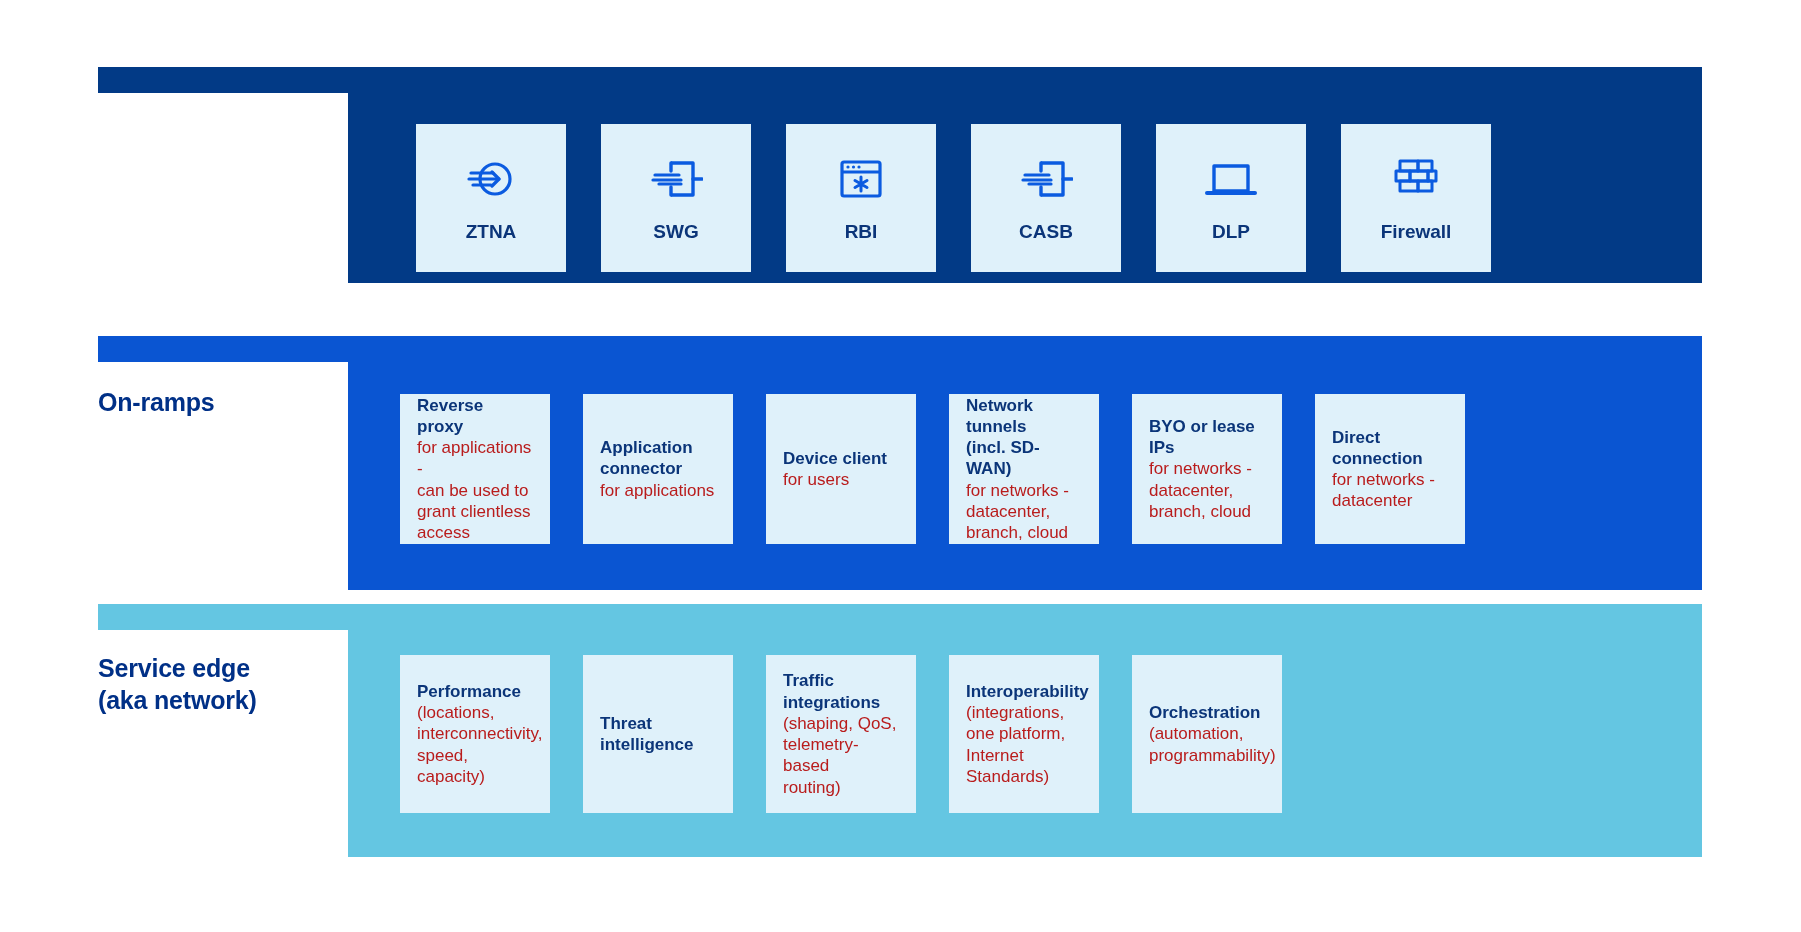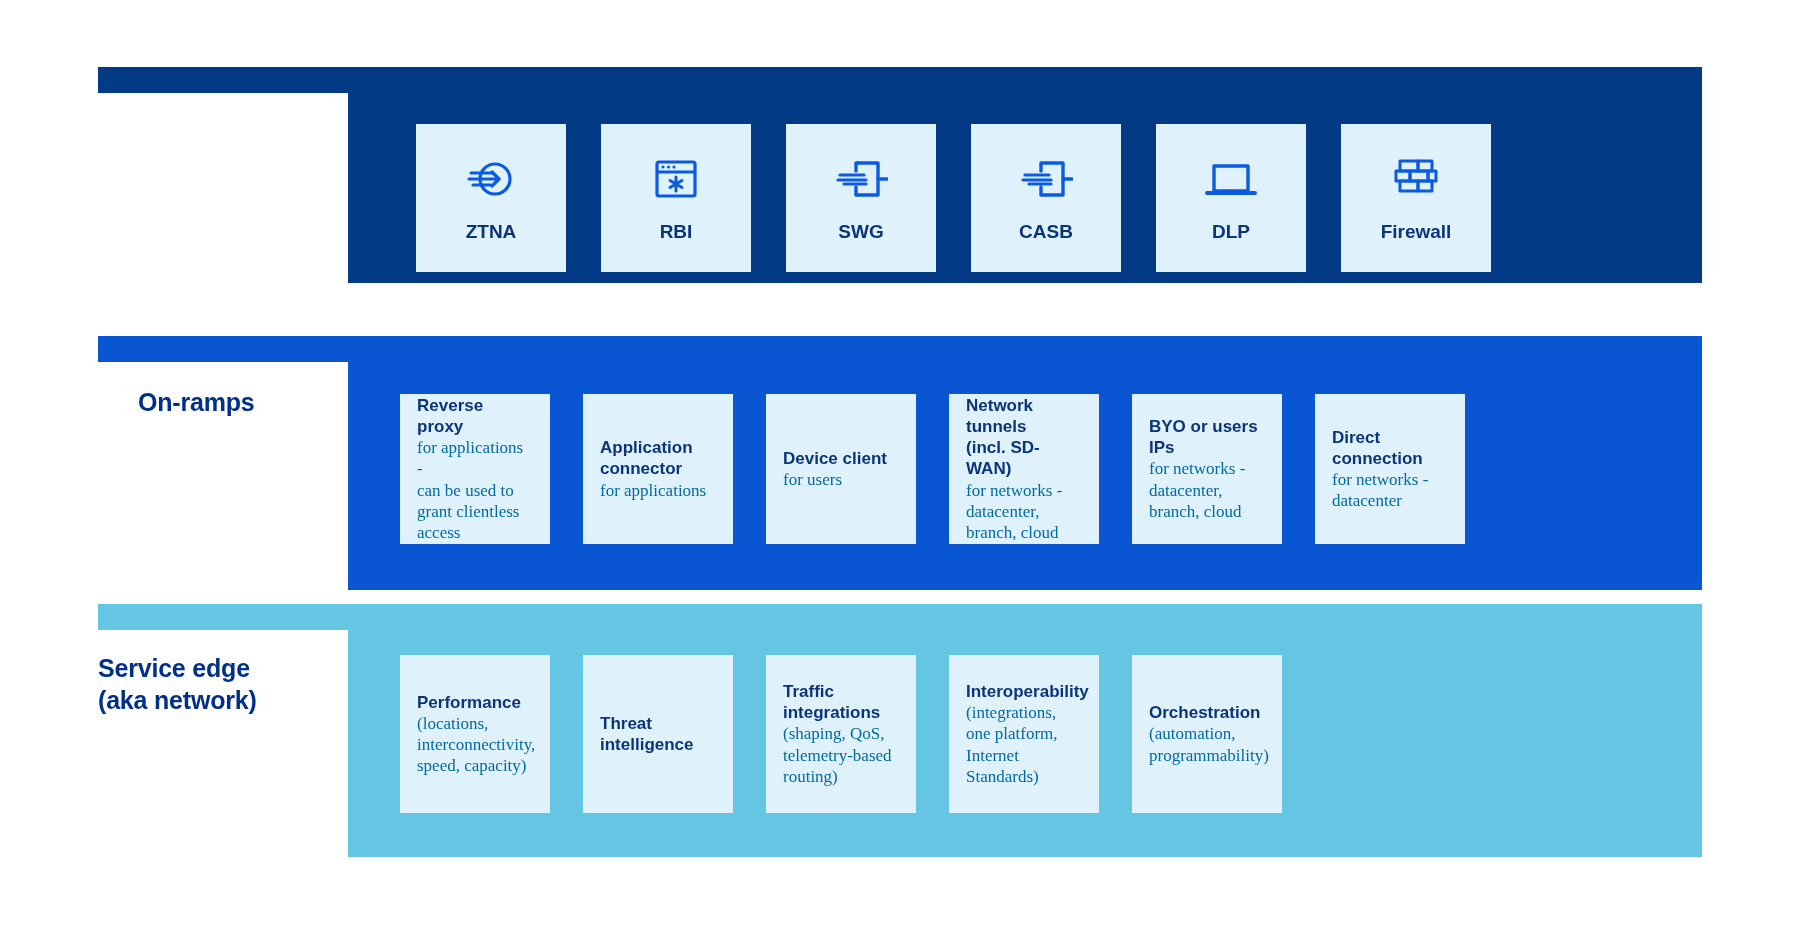--- a/index.html
+++ b/index.html
@@ -105,21 +105,21 @@
 
   
   #row-onramps {
     top: 336px;
     height: 254px;
   }
   #row-onramps .band-strip,
   #row-onramps .band-body {
     background: #0A55D2;
   }
-  #row-onramps .band-label { top: 50px; margin-left: 40px; }
+  #row-onramps .band-label { top: 50px; }
 
   
   #row-service-edge {
     top: 604px;
     height: 253px;
   }
   #row-service-edge .band-strip,
   #row-service-edge .band-body {
     background: #64C6E2;
   }
@@ -150,24 +150,23 @@
   .card-title {
     font-size: 17px;
     font-weight: bold;
     color: #0B3579;
     line-height: 1.25;
     white-space: pre-line;
   }
   .card-sub {
     font-size: 17px;
     font-weight: normal;
-    color: #0369a1;
+    color: #b91c1c;
     line-height: 1.25;
     white-space: pre-line;
-    font-family: Liberation Serif, serif;
   }
   .card-title + .card-sub { margin-top: 0; }
 </style>
 </head>
 <body>
 
 <div class="diagram">
 
   <div class="band" id="row-secure-access">
     <div class="band-strip"></div>
@@ -179,48 +178,48 @@
           <div class="fn-icon">
             <svg width="52" height="52" viewBox="0 0 52 52" fill="none">
               <circle cx="30" cy="26" r="15" stroke="#0B5BE0" stroke-width="3.2"></circle>
               <path d="M6 20H28" stroke="#0B5BE0" stroke-width="3.2" stroke-linecap="round"></path>
               <path d="M4 26H34" stroke="#0B5BE0" stroke-width="3.2" stroke-linecap="round"></path>
               <path d="M8 32H26" stroke="#0B5BE0" stroke-width="3.2" stroke-linecap="round"></path>
               <path d="M27 19l7 7-7 7" stroke="#0B5BE0" stroke-width="3.2" stroke-linecap="round" stroke-linejoin="round" fill="none"></path>
             </svg>
           </div>
           <div class="fn-label">ZTNA</div>
+        </div>
+
+        <div class="fn-card">
+          <div class="fn-icon">
+            <svg width="54" height="52" viewBox="0 0 54 52" fill="none">
+              <path d="M22 10H44V42H22" stroke="#0B5BE0" stroke-width="3.4" stroke-linejoin="round" fill="none"></path>
+              <path d="M22 10v8M22 34v8" stroke="#0B5BE0" stroke-width="3.4" stroke-linecap="round"></path>
+              <path d="M44 26h9" stroke="#0B5BE0" stroke-width="3.4" stroke-linecap="round"></path>
+              <path d="M6 22h24" stroke="#0B5BE0" stroke-width="3.2" stroke-linecap="round"></path>
+              <path d="M4 27h28" stroke="#0B5BE0" stroke-width="3.2" stroke-linecap="round"></path>
+              <path d="M10 31h22" stroke="#0B5BE0" stroke-width="3.2" stroke-linecap="round"></path>
+            </svg>
+          </div>
+          <div class="fn-label">SWG</div>
         </div>
 
         <div class="fn-card">
           <div class="fn-icon">
             <svg width="50" height="48" viewBox="0 0 50 48" fill="none">
               <rect x="6" y="7" width="38" height="34" rx="2" stroke="#0B5BE0" stroke-width="3.2" fill="none"></rect>
               <path d="M6 17h38" stroke="#0B5BE0" stroke-width="3.2"></path>
               <circle cx="12" cy="12" r="1.6" fill="#0B5BE0"></circle>
               <circle cx="17.5" cy="12" r="1.6" fill="#0B5BE0"></circle>
               <circle cx="23" cy="12" r="1.6" fill="#0B5BE0"></circle>
               <path d="M25 22v14M19 25.5l12 7M31 25.5l-12 7" stroke="#0B5BE0" stroke-width="3" stroke-linecap="round"></path>
             </svg>
           </div>
           <div class="fn-label">RBI</div>
-        </div>
-
-        <div class="fn-card">
-          <div class="fn-icon">
-            <svg width="54" height="52" viewBox="0 0 54 52" fill="none">
-              <path d="M22 10H44V42H22" stroke="#0B5BE0" stroke-width="3.4" stroke-linejoin="round" fill="none"></path>
-              <path d="M22 10v8M22 34v8" stroke="#0B5BE0" stroke-width="3.4" stroke-linecap="round"></path>
-              <path d="M44 26h9" stroke="#0B5BE0" stroke-width="3.4" stroke-linecap="round"></path>
-              <path d="M6 22h24" stroke="#0B5BE0" stroke-width="3.2" stroke-linecap="round"></path>
-              <path d="M4 27h28" stroke="#0B5BE0" stroke-width="3.2" stroke-linecap="round"></path>
-              <path d="M10 31h22" stroke="#0B5BE0" stroke-width="3.2" stroke-linecap="round"></path>
-            </svg>
-          </div>
-          <div class="fn-label">SWG</div>
         </div>
 
         <div class="fn-card">
           <div class="fn-icon">
             <svg width="54" height="52" viewBox="0 0 54 52" fill="none">
               <path d="M22 10H44V42H22" stroke="#0B5BE0" stroke-width="3.4" stroke-linejoin="round" fill="none"></path>
               <path d="M22 10v8M22 34v8" stroke="#0B5BE0" stroke-width="3.4" stroke-linecap="round"></path>
               <path d="M44 26h9" stroke="#0B5BE0" stroke-width="3.4" stroke-linecap="round"></path>
               <path d="M6 22h24" stroke="#0B5BE0" stroke-width="3.2" stroke-linecap="round"></path>
               <path d="M4 27h28" stroke="#0B5BE0" stroke-width="3.2" stroke-linecap="round"></path>
@@ -286,21 +285,21 @@
 
         <div class="text-card">
           <div class="card-title">Network tunnels
 (incl. SD-WAN)</div>
           <div class="card-sub">for networks -
 datacenter,
 branch, cloud</div>
         </div>
 
         <div class="text-card">
-          <div class="card-title">BYO or users IPs</div>
+          <div class="card-title">BYO or lease IPs</div>
           <div class="card-sub">for networks -
 datacenter,
 branch, cloud</div>
         </div>
 
         <div class="text-card">
           <div class="card-title">Direct
 connection</div>
           <div class="card-sub">for networks -
 datacenter</div>

